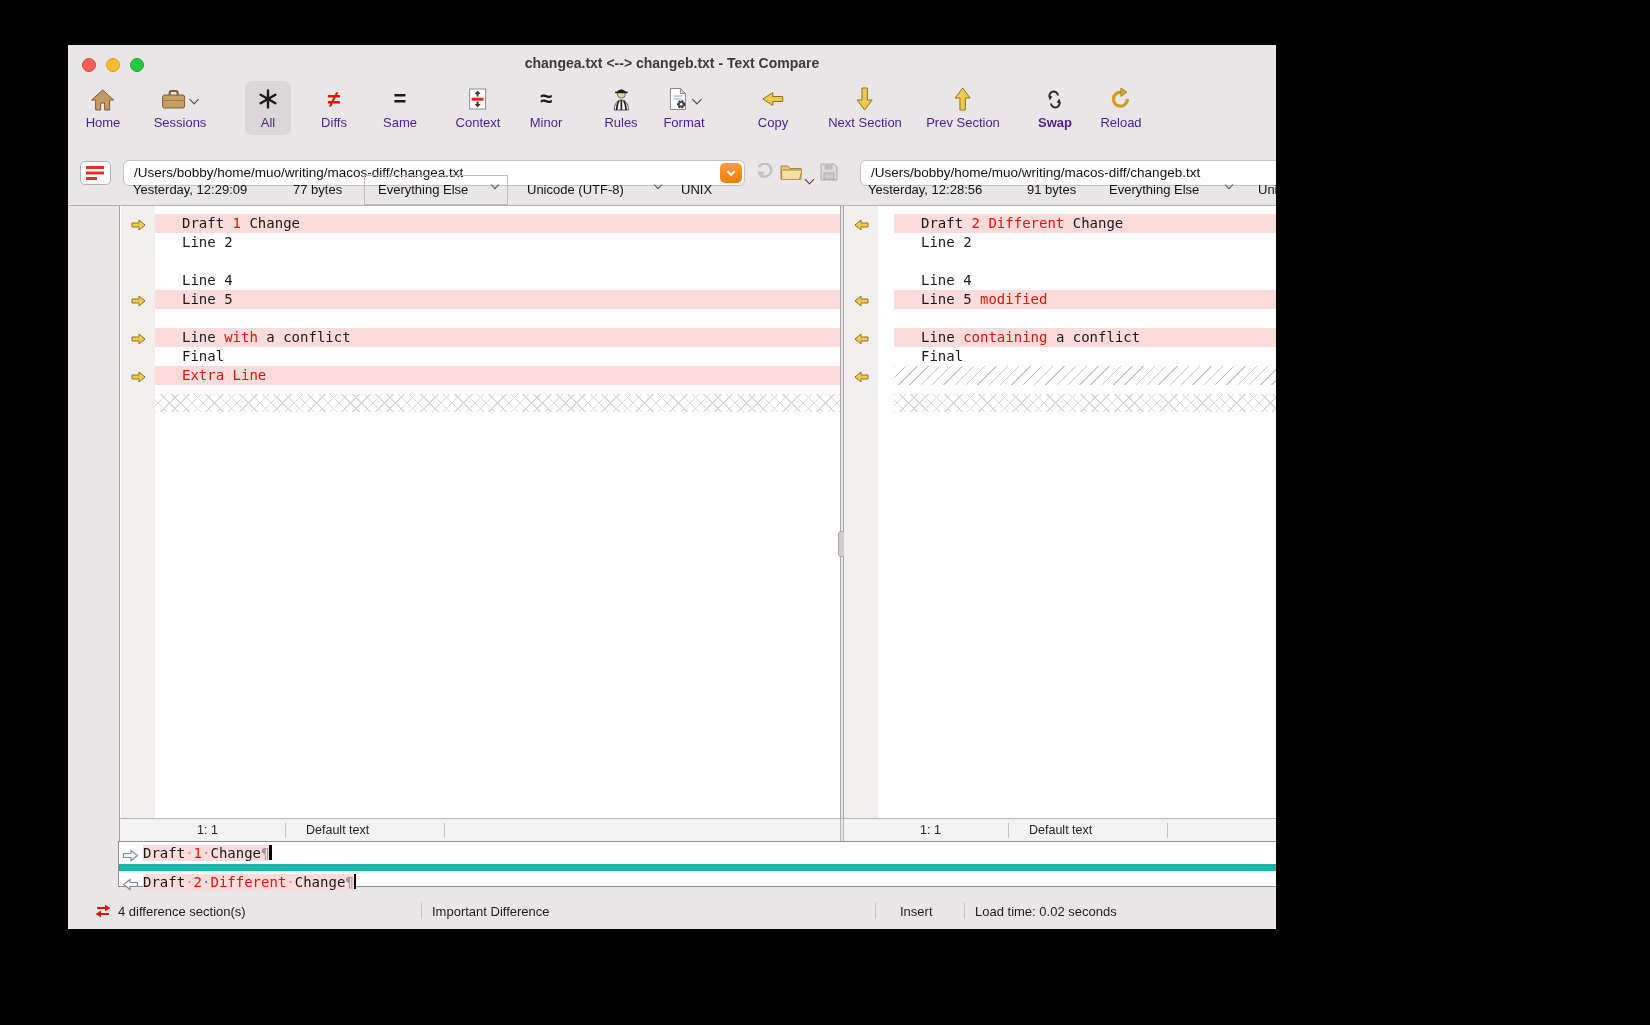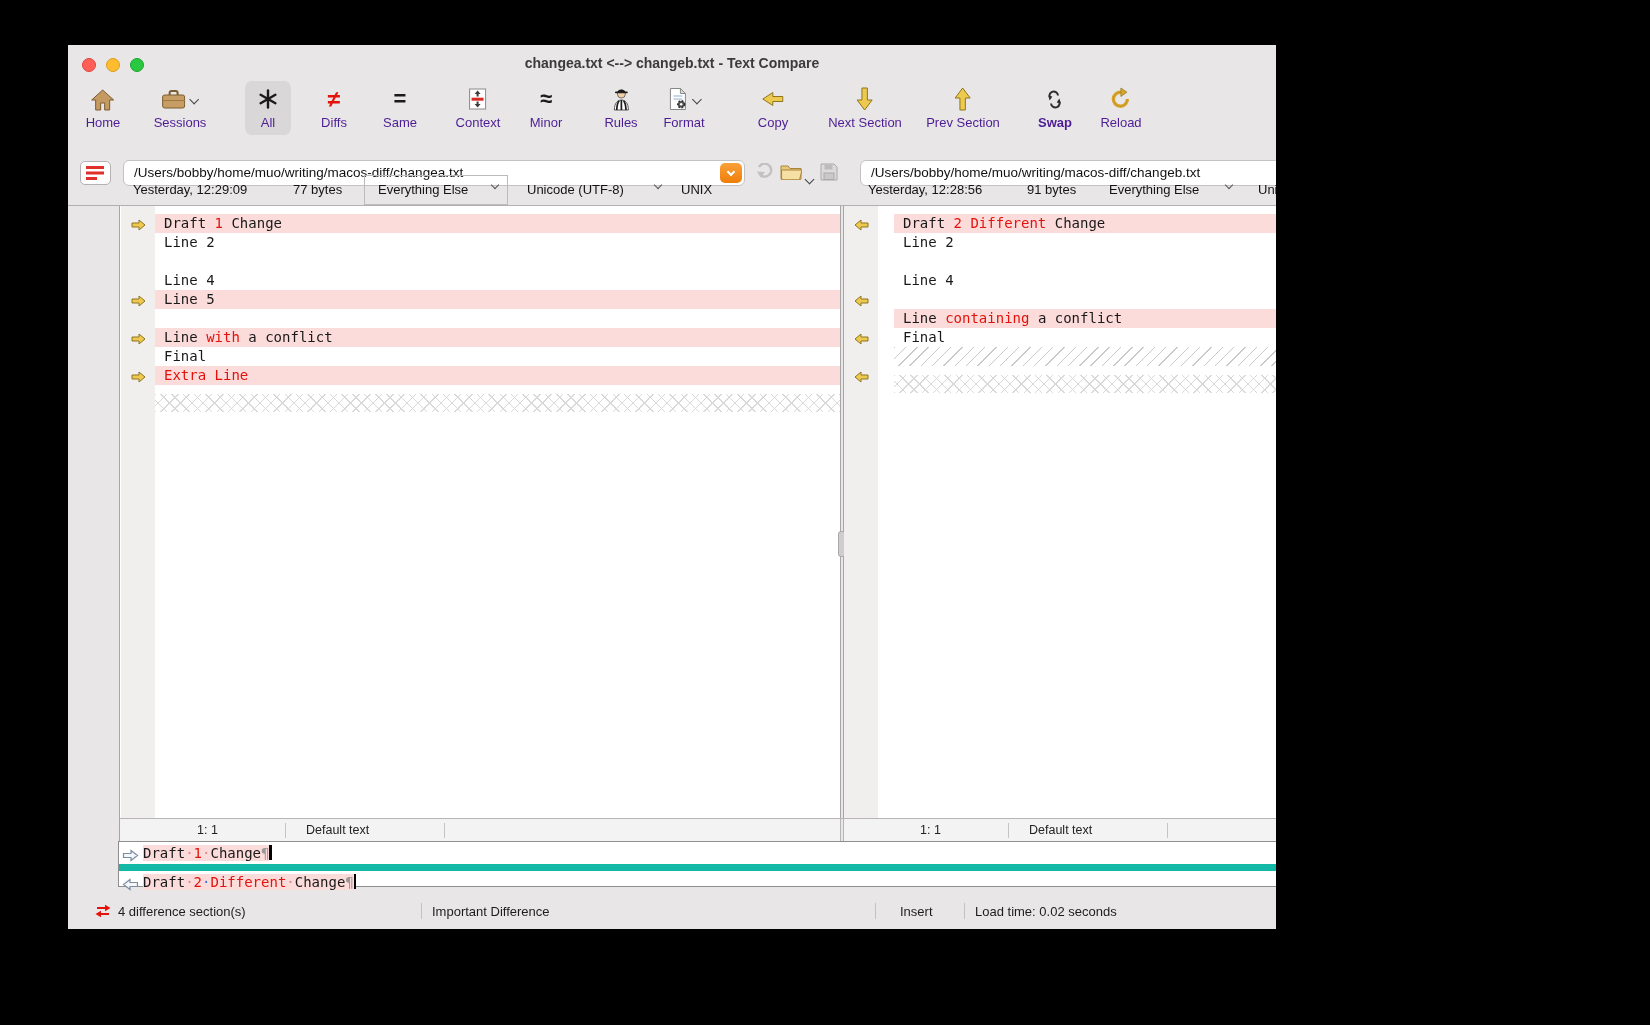--- a/index.html
+++ b/index.html
@@ -57,21 +57,21 @@
   .gutter { position:absolute; top:0; width:34px; height:100%; background:#f0efee; }
   .gutter-l { left:1px; } .gutter-r { left:724px; }
   .divider { position:absolute; left:720px; top:0; width:4px; height:100%; background:#e8e6e6;
              border-left:1px solid #a7a5a5; border-right:1px solid #a7a5a5; cursor:col-resize; }
   .grip { position:absolute; left:-3px; top:325px; width:8px; height:26px; background:#cfcdcd;
           border:1px solid #aaa; border-radius:3px; }
   .textarea { position:absolute; top:0; height:100%; font-family:"DejaVu Sans Mono", monospace;
               font-size:14px; color:#191919; overflow:hidden; }
   .ta-l { left:35px; width:685px; }
   .ta-r { left:774px; width:678px; }
-  .row { height:19px; line-height:19px; padding-left:9px; white-space:pre; }
+  .row { height:19px; line-height:19px; padding-left:27px; white-space:pre; }
   .row.hl { background:#fcdbdb; }
   .row.missing { background-image:repeating-linear-gradient(135deg,#c9c9c9 0 1px,transparent 1px 8px); }
   .row .red { color:#e3120b; }
   .crosshatch { height:18px; margin-top:9px;
       background-image:repeating-linear-gradient(45deg,#d9d9d9 0 1px,transparent 1px 8px),
                        repeating-linear-gradient(135deg,#d9d9d9 0 1px,transparent 1px 8px); }
   .g-arrow { position:absolute; left:10px; }
   .scrollstrip { position:absolute; left:1436px; top:0; width:22px; height:100%;
                  background:#f7f6f6; border-left:1px solid #dedcdc; }
   .ss-btn { position:absolute; left:5px; }
@@ -382,20 +382,21 @@
         <span class="g-arrow" style="top: 163px;"><svg width="15" height="12">
             <path d="M14 4 H7 V1 L1 6 L7 11 V8 H14 Z" fill="#eec94f" stroke="#8f741e"></path>
           </svg></span>
       </div>
     <div class="textarea ta-r" id="text-right">
         <div style="height: 8px;"></div>
         <div class="row hl"><span>Draft </span><span class="red">2 Different</span><span> Change</span></div>
         <div class="row"><span>Line 2</span></div>
         <div class="row"></div>
         <div class="row"><span>Line 4</span></div>
+        <div class="row hl"><span>Line 5 </span><span class="red">modified</span></div>
         <div class="row"></div>
         <div class="row hl"><span>Line </span><span class="red">containing</span><span> a conflict</span></div>
         <div class="row"><span>Final</span></div>
         <div class="row missing"></div>
         <div class="crosshatch"></div>
       </div>
     <div class="scrollstrip">
       <span class="ss-btn" style="top:541px;">
         <svg width="11" height="12">
             <rect x="0.5" y="0" width="10" height="2" fill="#222"></rect>

